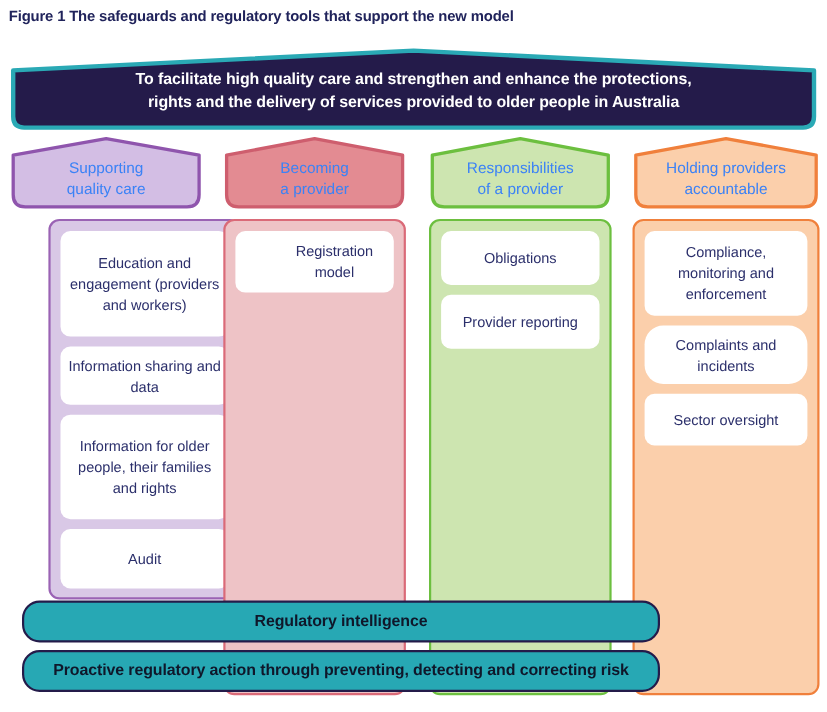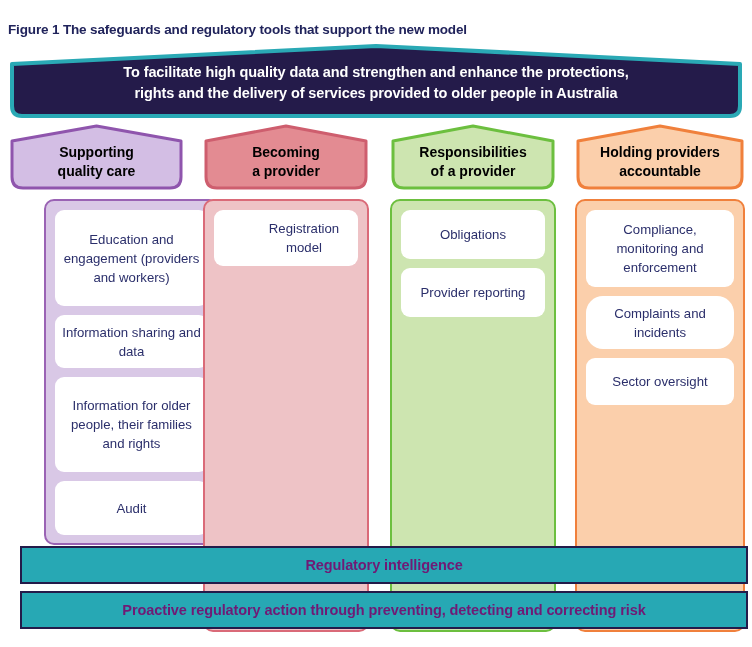--- a/index.html
+++ b/index.html
@@ -6,21 +6,21 @@
   body{
     width:752px;height:647px;
     background:#ffffff;
     font-family:"Liberation Sans", sans-serif;
     overflow:hidden;
   }
   #stage{position:relative;width:752px;height:647px;}
 
   
   #figure-title{
-    position:absolute;left:8px;top:22px;
+    position:absolute;left:8px;top:7px;
     font-size:13.5px;font-weight:bold;
     color:#20235b;letter-spacing:-0.15px;
     white-space:nowrap;
   }
 
   
   #banner-wrap{position:absolute;left:8px;top:42px;width:736px;height:78px;}
   #banner-wrap svg{position:absolute;left:0;top:0;}
   #banner-text{
     position:absolute;left:0;top:20px;width:736px;
@@ -31,21 +31,21 @@
 
   
   .col{position:absolute;top:123px;}
   .col-head{
     position:absolute;left:0;top:0;width:100%;height:68px;
   }
   .col-head svg{position:absolute;left:0;top:0;}
   .col-head .label{
     position:absolute;left:0;top:20px;width:100%;
     text-align:center;
-    color:#000000;font-weight:bold;font-size:14px;line-height:19px;
+    color:#3b82f6;font-weight:normal;font-size:14px;line-height:19px;
   }
   .col-body{
     position:absolute;left:0;top:76px;
     width:100%;
     border-radius:10px;
     box-sizing:border-box;
     padding:9px 9px 0 9px;
   }
   .chip{
     background:#ffffff;
@@ -60,45 +60,45 @@
   }
 
   
   #col-0 .col-body{background:#d9c8e6;border:2px solid #9a63b4;}
   #col-1 .col-body{background:#eec3c6;border:2px solid #da6a78;}
   #col-2 .col-body{background:#cde5b0;border:2px solid #6cbf3f;}
   #col-3 .col-body{background:#fbcfab;border:2px solid #f0803c;}
 
   
   .teal-bar{
-    position:absolute;left:20px;width:728px;height:38px;
+    position:absolute;left:20px;width:580px;height:38px;
     background:#27a8b4;
     border:2.5px solid #241b4a;
-    border-radius:0;
+    border-radius:16px;
     box-sizing:border-box;
     display:flex;align-items:center;justify-content:center;
-    color:#701a75;font-weight:bold;font-size:14.5px;
+    color:#0f172a;font-weight:bold;font-size:14.5px;
     letter-spacing:-0.1px;
   }
   #teal-bar-0{top:546px;}
   #teal-bar-1{top:591px;}
 </style>
 </head>
 <body>
 
 <div id="stage">
 
   <div id="figure-title">Figure 1 The safeguards and regulatory tools that support the new model</div>
 
   <div id="banner-wrap">
     <svg width="736" height="78" viewBox="0 0 736 78">
       <path d="M4 22 L368 4 L732 22 L732 64 Q732 74 722 74 L14 74 Q4 74 4 64 Z" fill="#241b4a" stroke="#2aa9b5" stroke-width="4" stroke-linejoin="round"></path>
     </svg>
     <div id="banner-text">
-      <div>To facilitate high quality data and strengthen and enhance the protections,</div>
+      <div>To facilitate high quality care and strengthen and enhance the protections,</div>
       <div>rights and the delivery of services provided to older people in Australia</div>
     </div>
   </div>
 
   <div class="col" id="col-0" style="left:9px;width:175px;">
     <div class="col-head">
       <svg width="175" height="68" viewBox="0 0 175 68">
         <path d="M3 18 L87.5 3 L172 18 L172 54 Q172 65 161 65 L14 65 Q3 65 3 54 Z" fill="#d3bee4" stroke="#8f55ad" stroke-width="3" stroke-linejoin="round"></path>
       </svg>
       <div class="label">

